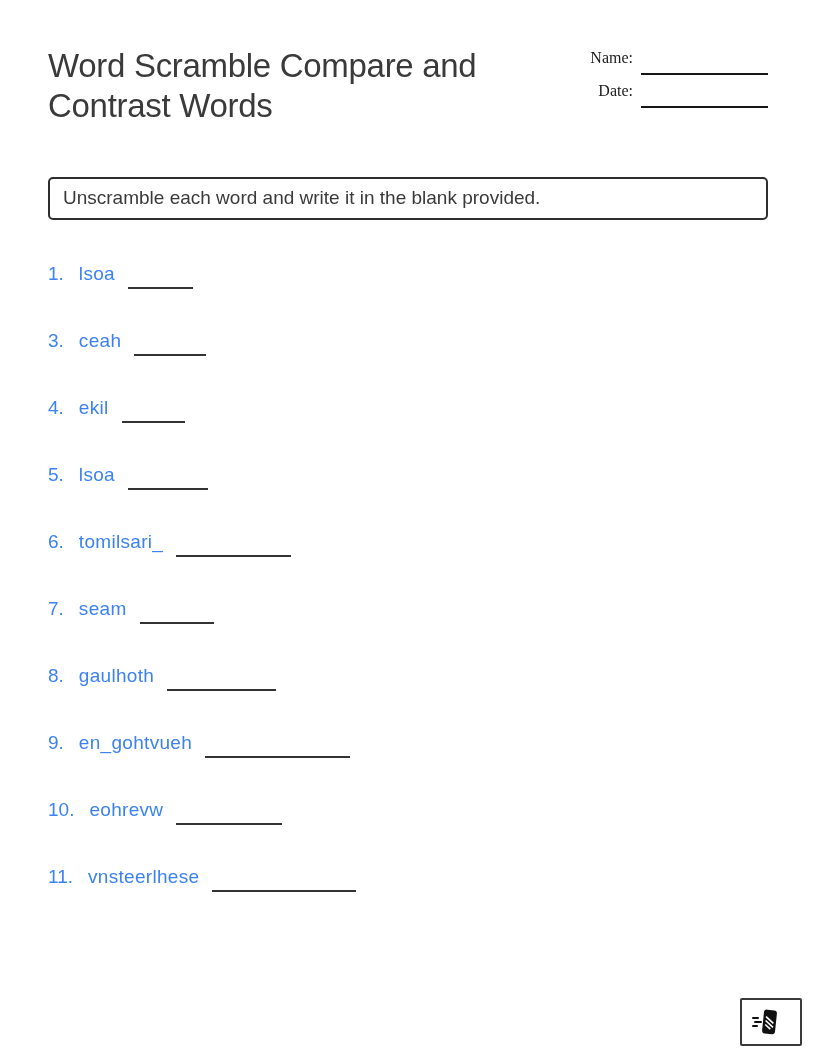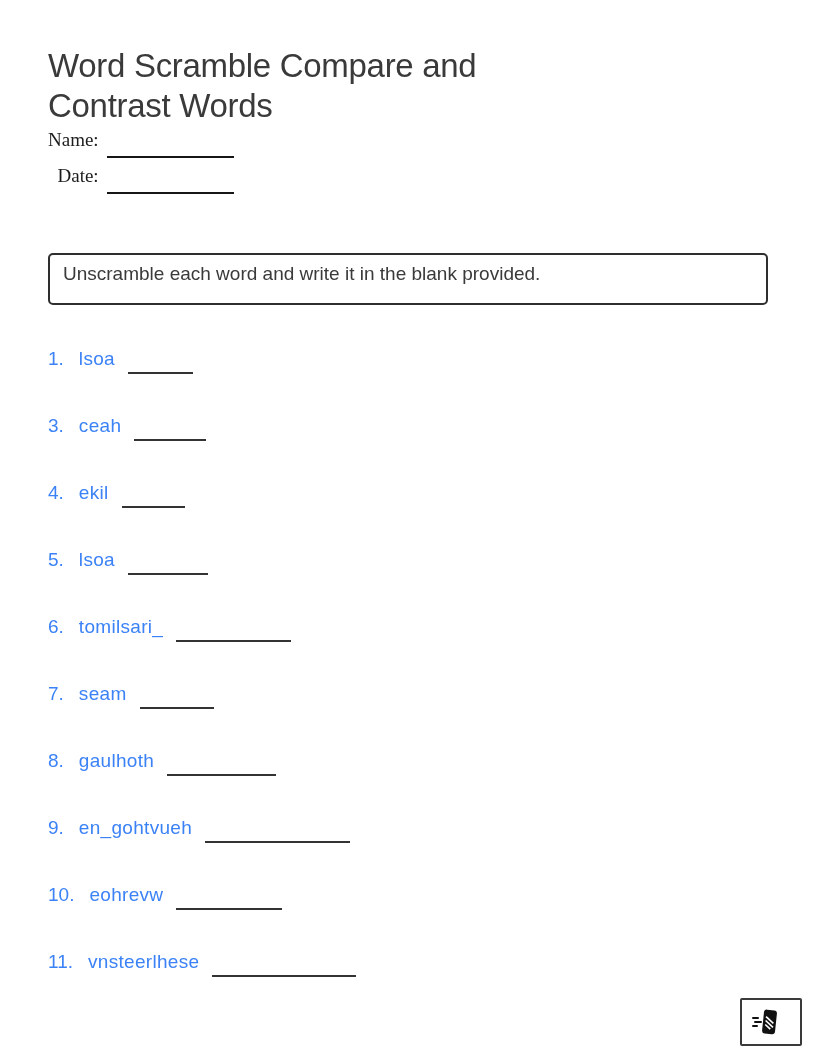--- a/index.html
+++ b/index.html
@@ -9,52 +9,52 @@
     height: 1056px;
     background: #ffffff;
     box-sizing: border-box;
     padding: 46px 48px 0 48px;
     font-family: "Liberation Sans", sans-serif;
     color: #3a3a3a;
     overflow: hidden;
   }
 
   
-  .header { display: flex; justify-content: space-between; align-items: flex-start; flex-direction: column; }
+  .header { display: flex; justify-content: space-between; align-items: flex-start; }
   .title {
     margin: 0;
     max-width: 520px;
     font-size: 33px;
     line-height: 40px;
     font-weight: 400;
     letter-spacing: -0.3px;
     color: #3a3a3a;
   }
   .name-date { margin-top: 4px; }
   .nd-row { display: flex; justify-content: flex-end; align-items: flex-end; margin-bottom: 17px; }
   .nd-label {
     font-family: "Liberation Serif", serif;
-    font-size: 19px;
+    font-size: 16px;
     line-height: 1;
     color: #1c1c1c;
   }
   .nd-line {
     width: 127px;
     height: 0;
     border-bottom: 2px solid #161616;
     margin-left: 8px;
     margin-bottom: -9px;
   }
 
   
   .instructions {
     margin-top: 51px;
     border: 2px solid #2e2e2e;
     border-radius: 5px;
-    padding: 8px 13px 18px 13px;
+    padding: 8px 13px 9px 13px;
     font-size: 19px;
     color: #3a3a3a;
   }
 
   
   .word-list {
     list-style: none;
     margin: 43px 0 0 0;
     padding: 0;
   }

